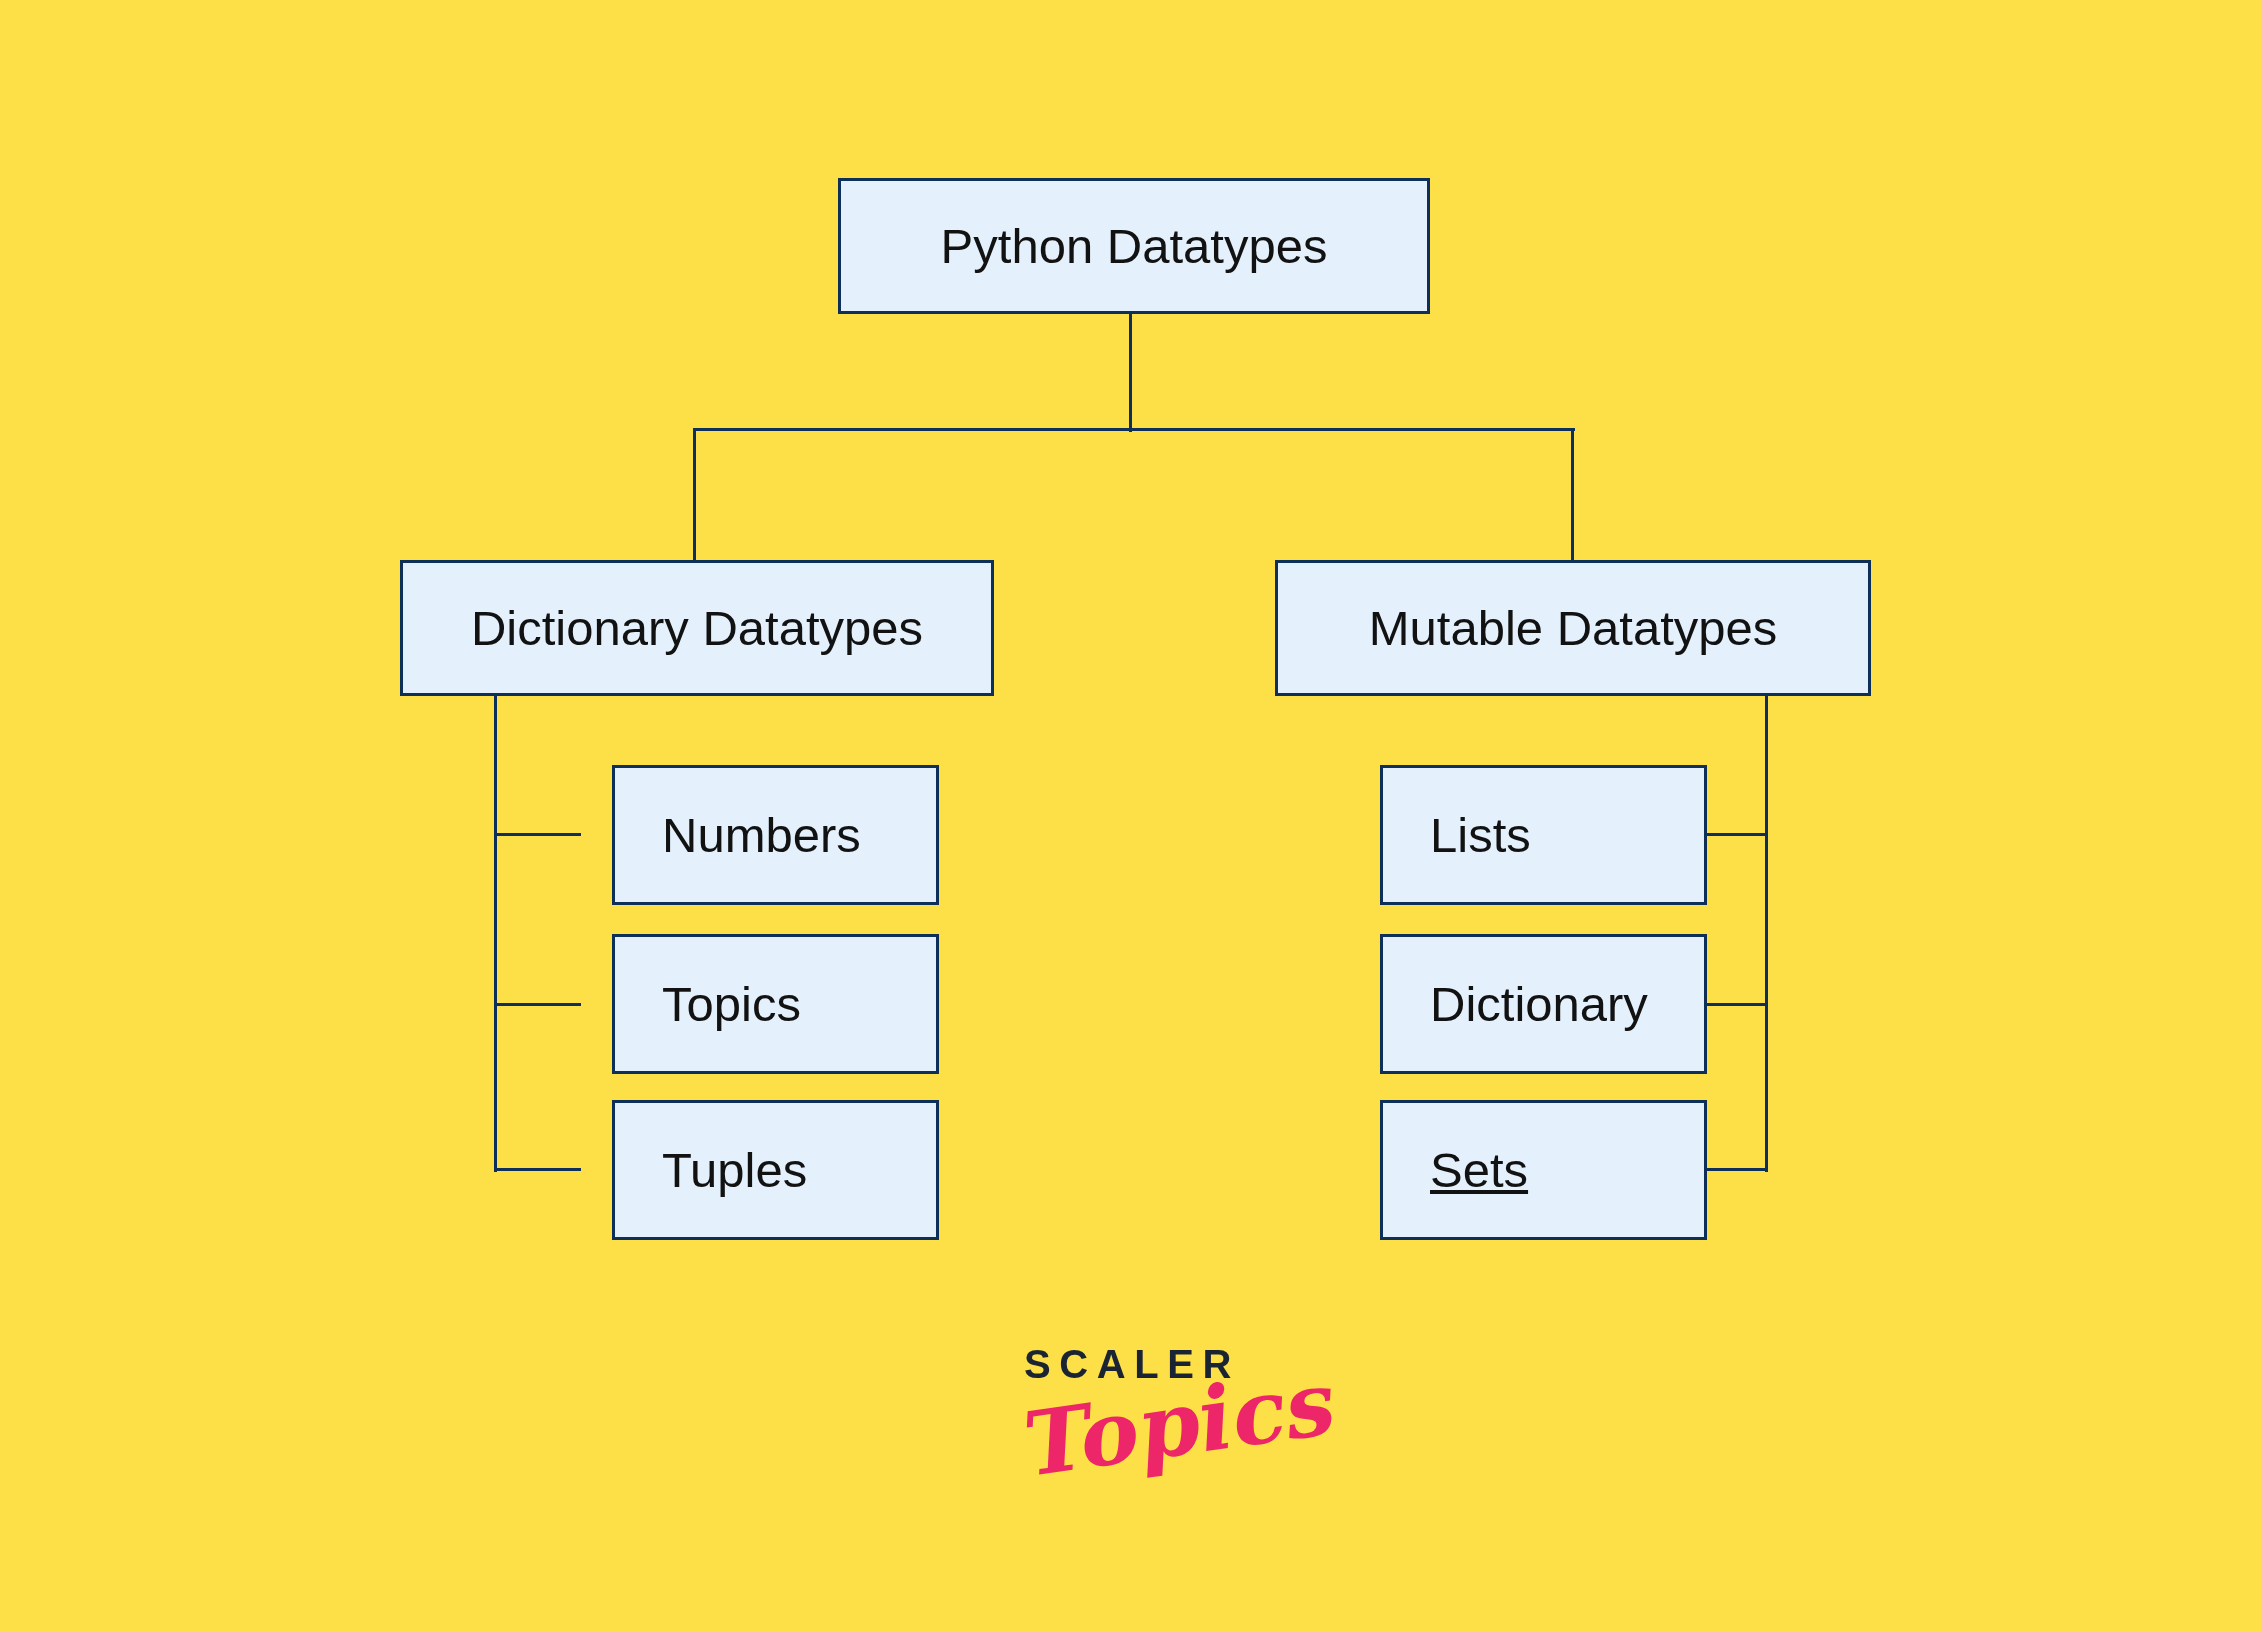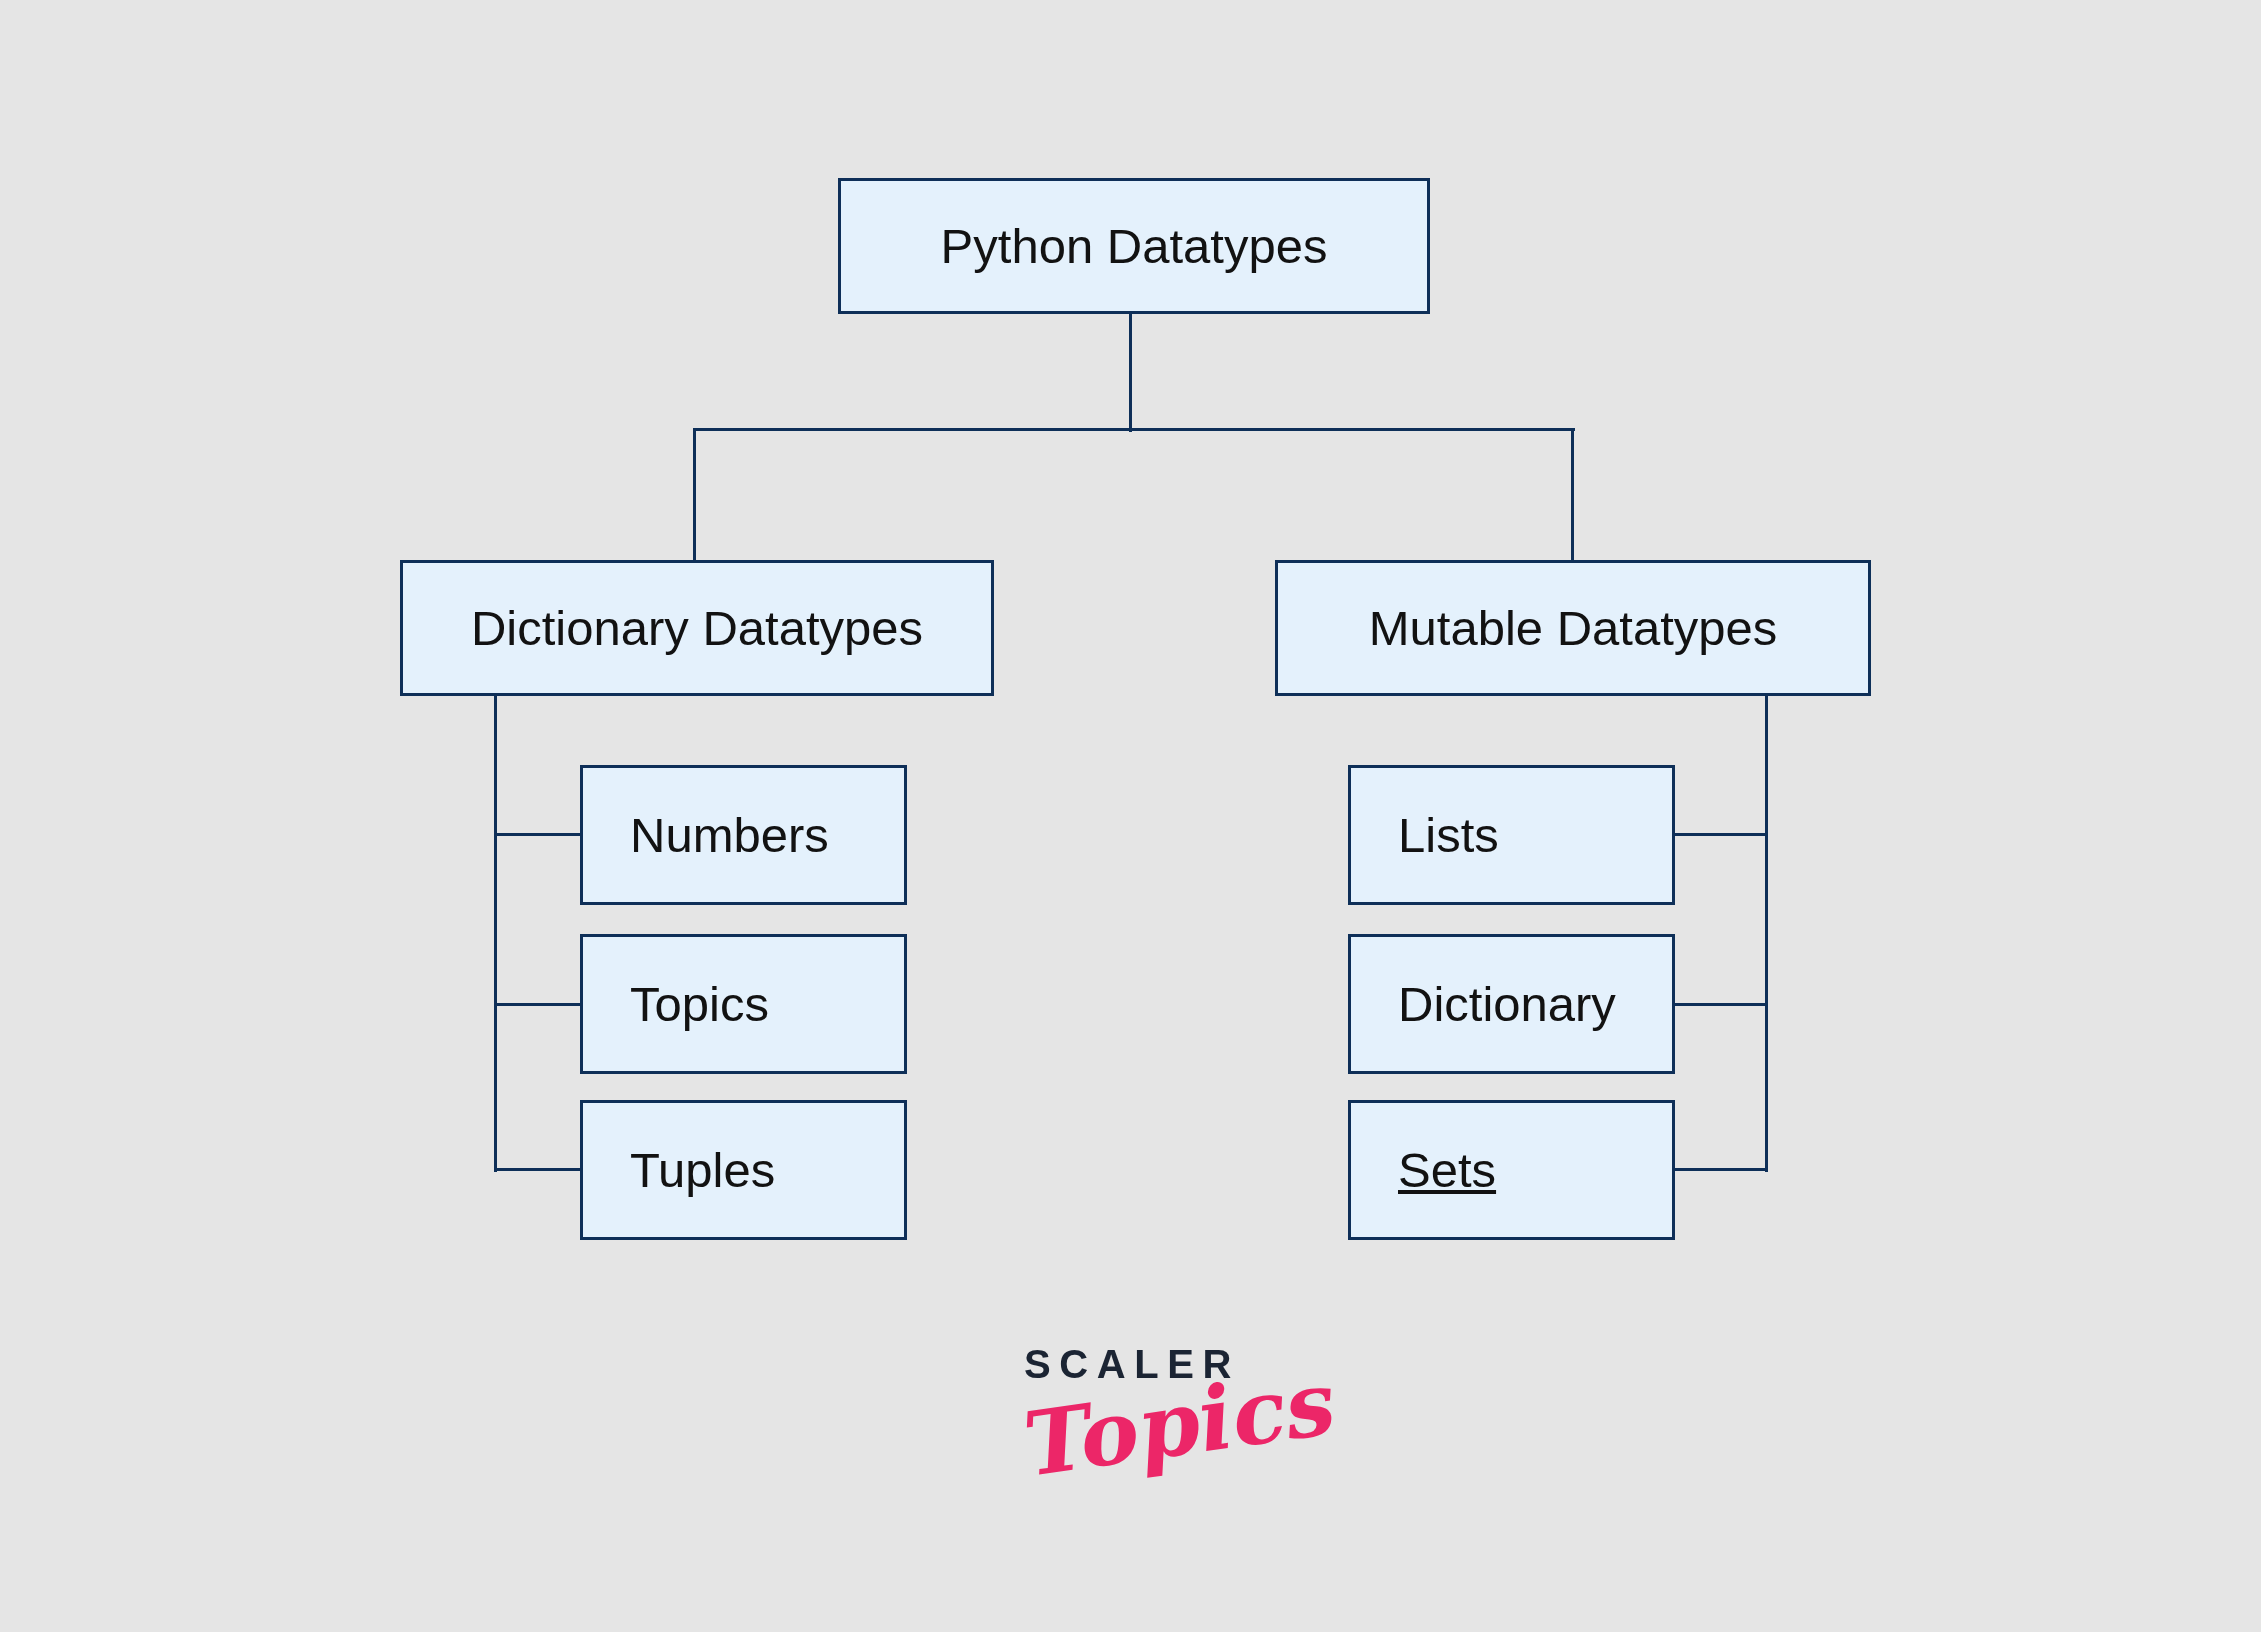--- a/index.html
+++ b/index.html
@@ -1,37 +1,37 @@
 <!DOCTYPE html>
 <html style="font-size:10.6px"><head>
 <meta charset="utf-8">
 <style>
   html, body { margin: 0; padding: 0; background: #ffffff; }
   .canvas {
     position: relative;
     width: 2261px;
     height: 1632px;
-    background: #e5e5e5;
+    background: #fde047;
     font-family: "Liberation Sans", sans-serif;
     overflow: hidden;
   }
   
   .node {
     position: absolute;
     box-sizing: border-box;
     background: #e4f1fc;
     border: 3.3px solid #0e2f58;
     color: #121212;
     font-size: 49px;
     display: flex;
     align-items: center;
     white-space: nowrap;
   }
   .node.centered { justify-content: center; }
-  .node.leftpad  { padding-left: 47px; }
+  .node.leftpad  { padding-left: 47px; margin-left: 32px; }
 
   .node-python     { left: 838px; top: 178px;  width: 592px; height: 136px; }
   .node-immutable  { left: 400px;  top: 560px;  width: 594px; height: 136px; }
   .node-mutable    { left: 1275px; top: 560px;  width: 596px; height: 136px; }
 
   .node-numbers    { left: 580px;  top: 765px; width: 327px; height: 140px; }
   .node-strings    { left: 580px;  top: 934px; width: 327px; height: 140px; }
   .node-tuples     { left: 580px;  top: 1100px; width: 327px; height: 140px; }
 
   .node-lists      { left: 1348px; top: 765px; width: 327px; height: 140px; }

